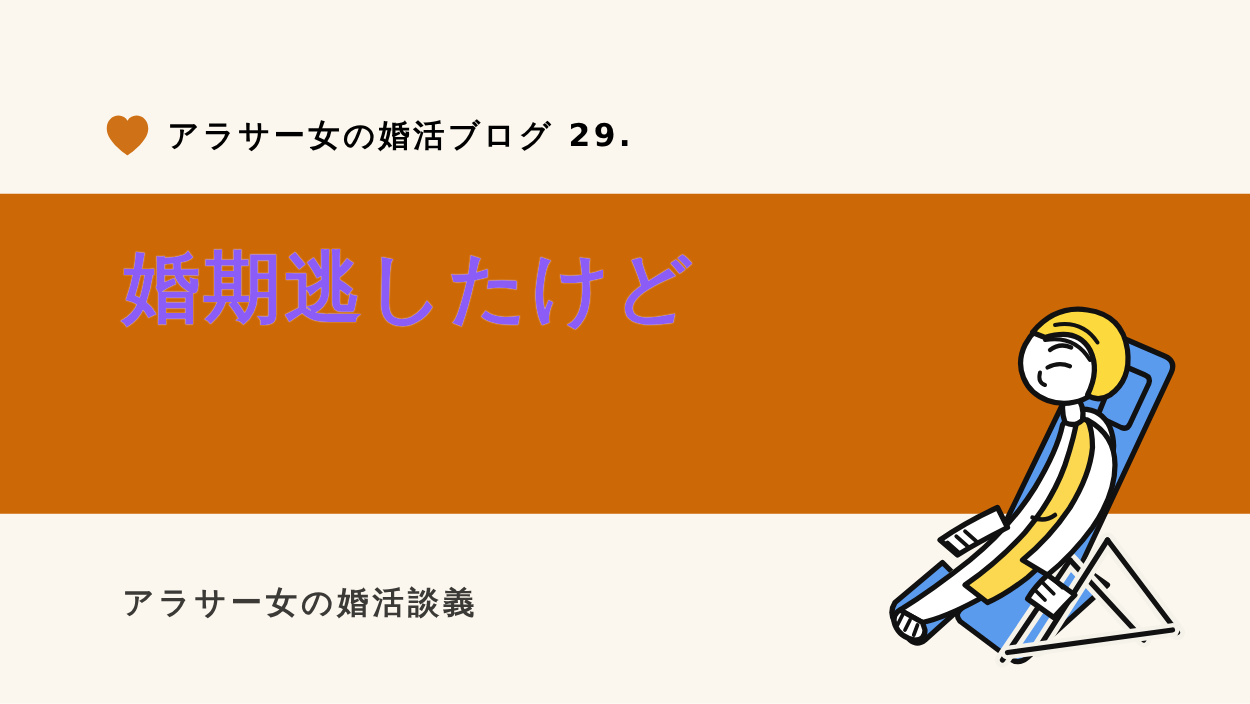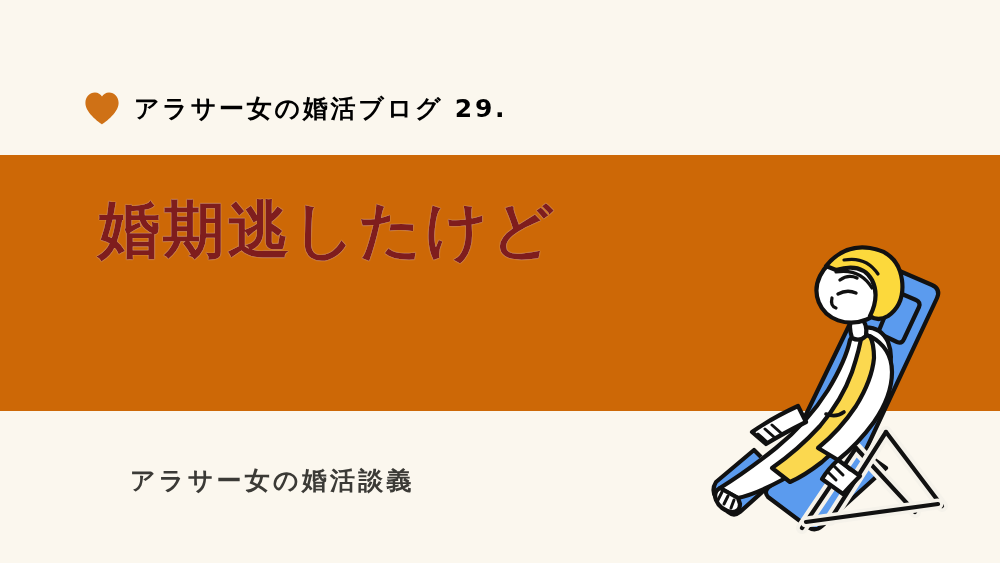--- a/index.html
+++ b/index.html
@@ -41,21 +41,21 @@
     width:1000px; height:256px;
     background:#cd6806;
     z-index:1;
   }
 
   
   #headline {
     position:absolute;
     left:98px; top:186px;
     z-index:6;
-    color:#7f1d1d;
+    color:#8b5cf6;
   }
   #headline .line {
     font-size:62px;
     font-weight:700;
     line-height:1.42;
     letter-spacing:.045em;
     white-space:nowrap;
     font-family:"DejaVu Sans", sans-serif;
     text-shadow:0 0 1px #fdfaf2;
   }
@@ -64,22 +64,21 @@
   #footer-caption {
     position:absolute;
     left:98px; top:470px;
     font-size:25px;
     font-weight:700;
     color:#3b3a36;
     letter-spacing:.13em;
     white-space:nowrap;
     line-height:1;
     z-index:6;
-    font-family:Liberation Mono, monospace;
-    margin-left:32px;
+    font-family:Liberation Sans, sans-serif;
   }
 
   
   #illustration {
     position:absolute;
     right:0px; top:236px;
     width:290px; height:300px;
     z-index:7;
   }
   #illustration svg { display:block; width:100%; height:100%; }

